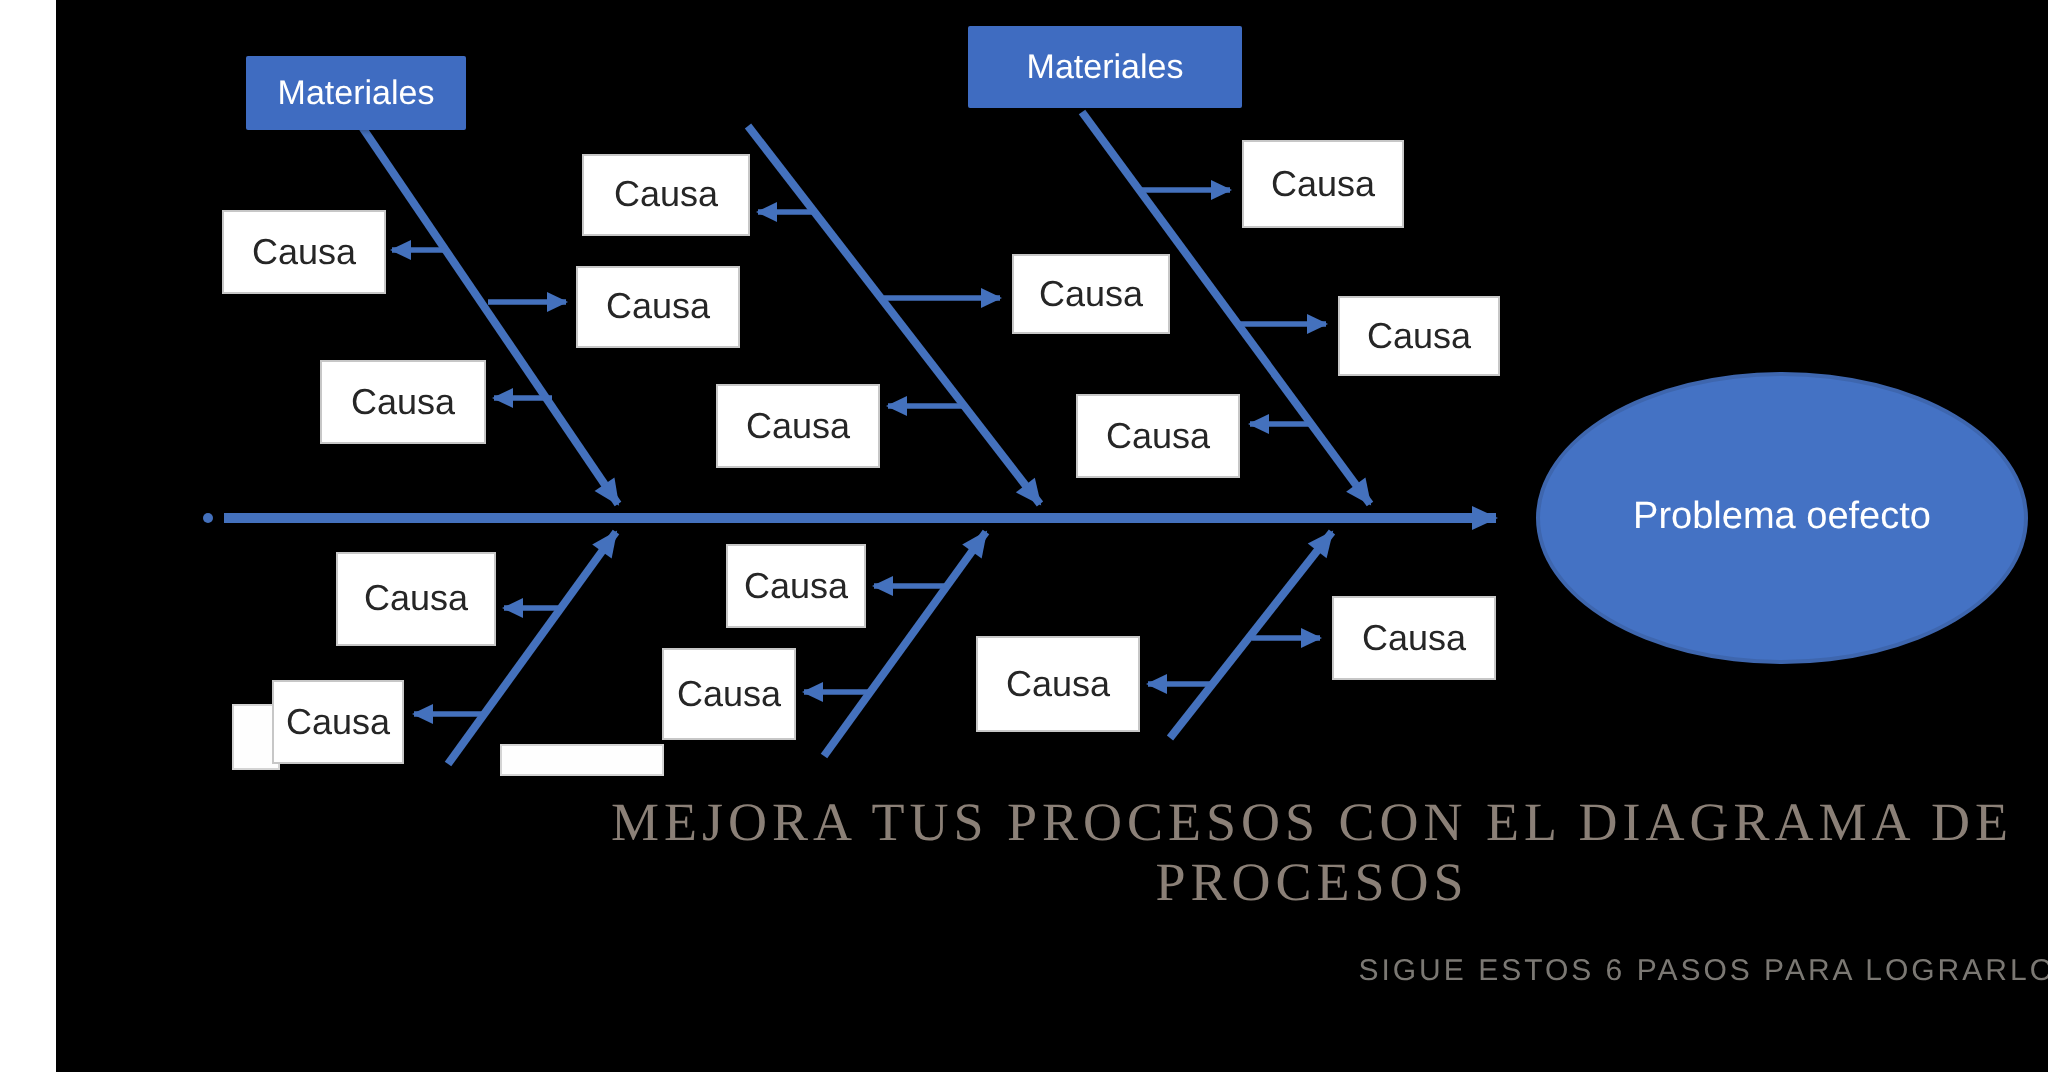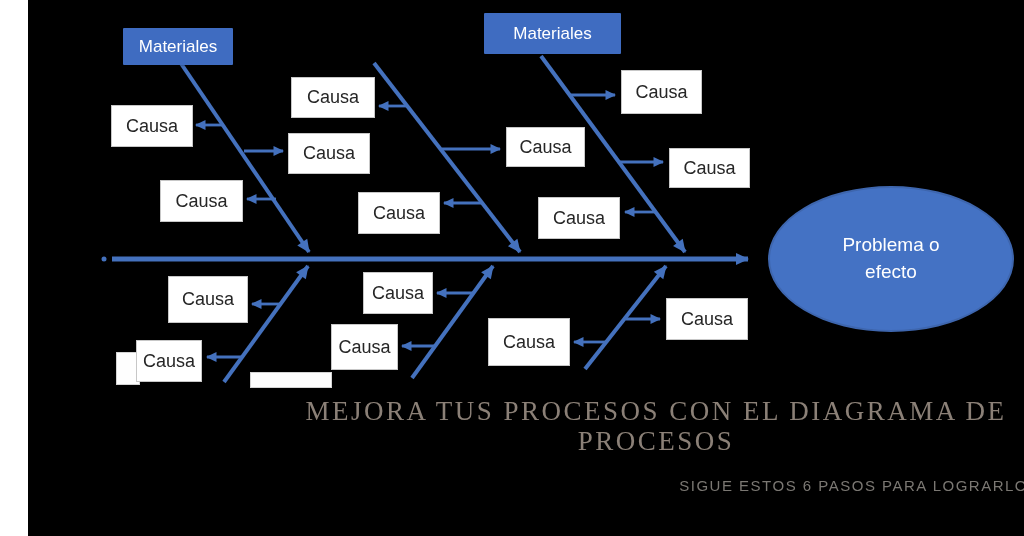--- a/index.html
+++ b/index.html
@@ -49,21 +49,21 @@
     z-index: 2;
   }
   .effect {
     position: absolute;
     left: 740px; top: 186px;
     width: 246px; height: 146px;
     background: #4472c4;
     border: 2px solid #3e66ae;
     border-radius: 50%;
     display: flex;
-    flex-direction: column;
+    flex-direction: row;
     align-items: center;
     justify-content: center;
     color: #ffffff;
     font-size: 19px;
     line-height: 1.4;
     z-index: 3;
     box-sizing: border-box;
   }
   .title {
     position: absolute;

